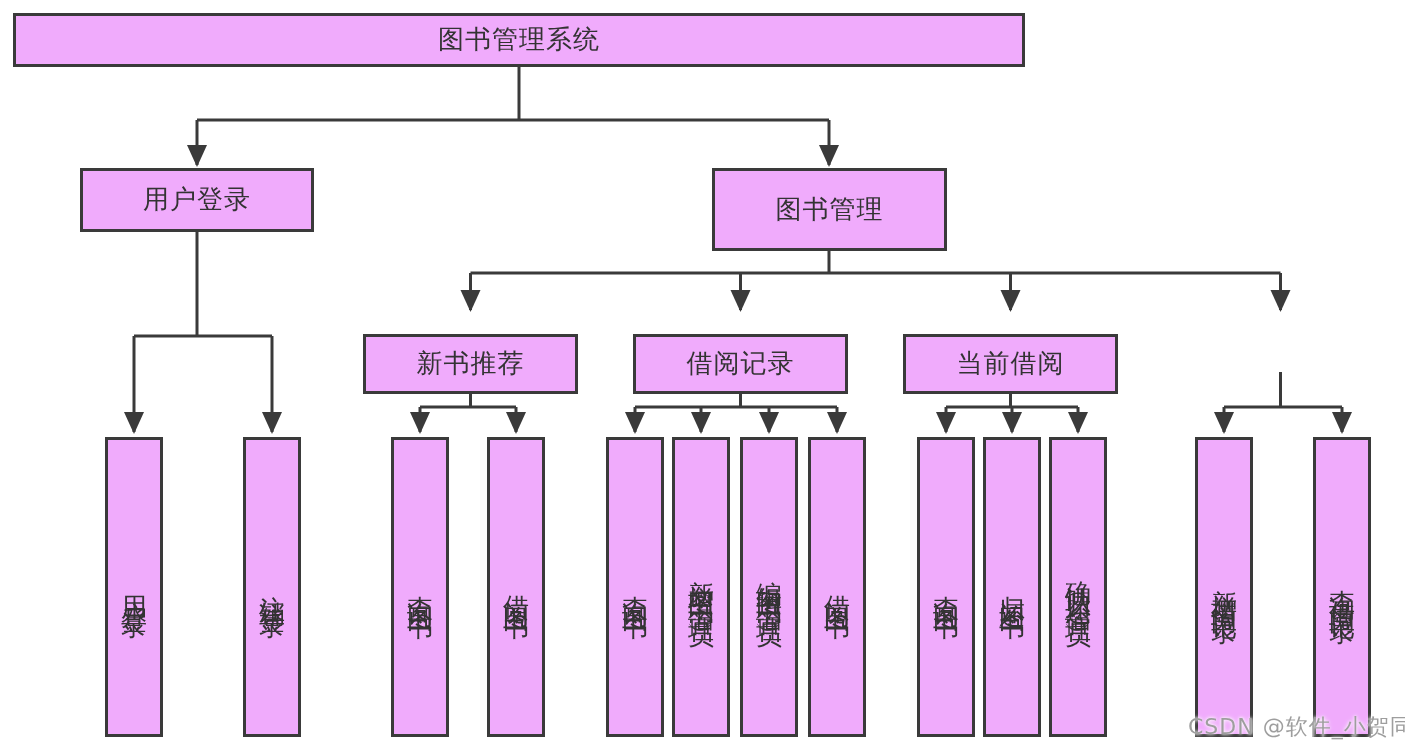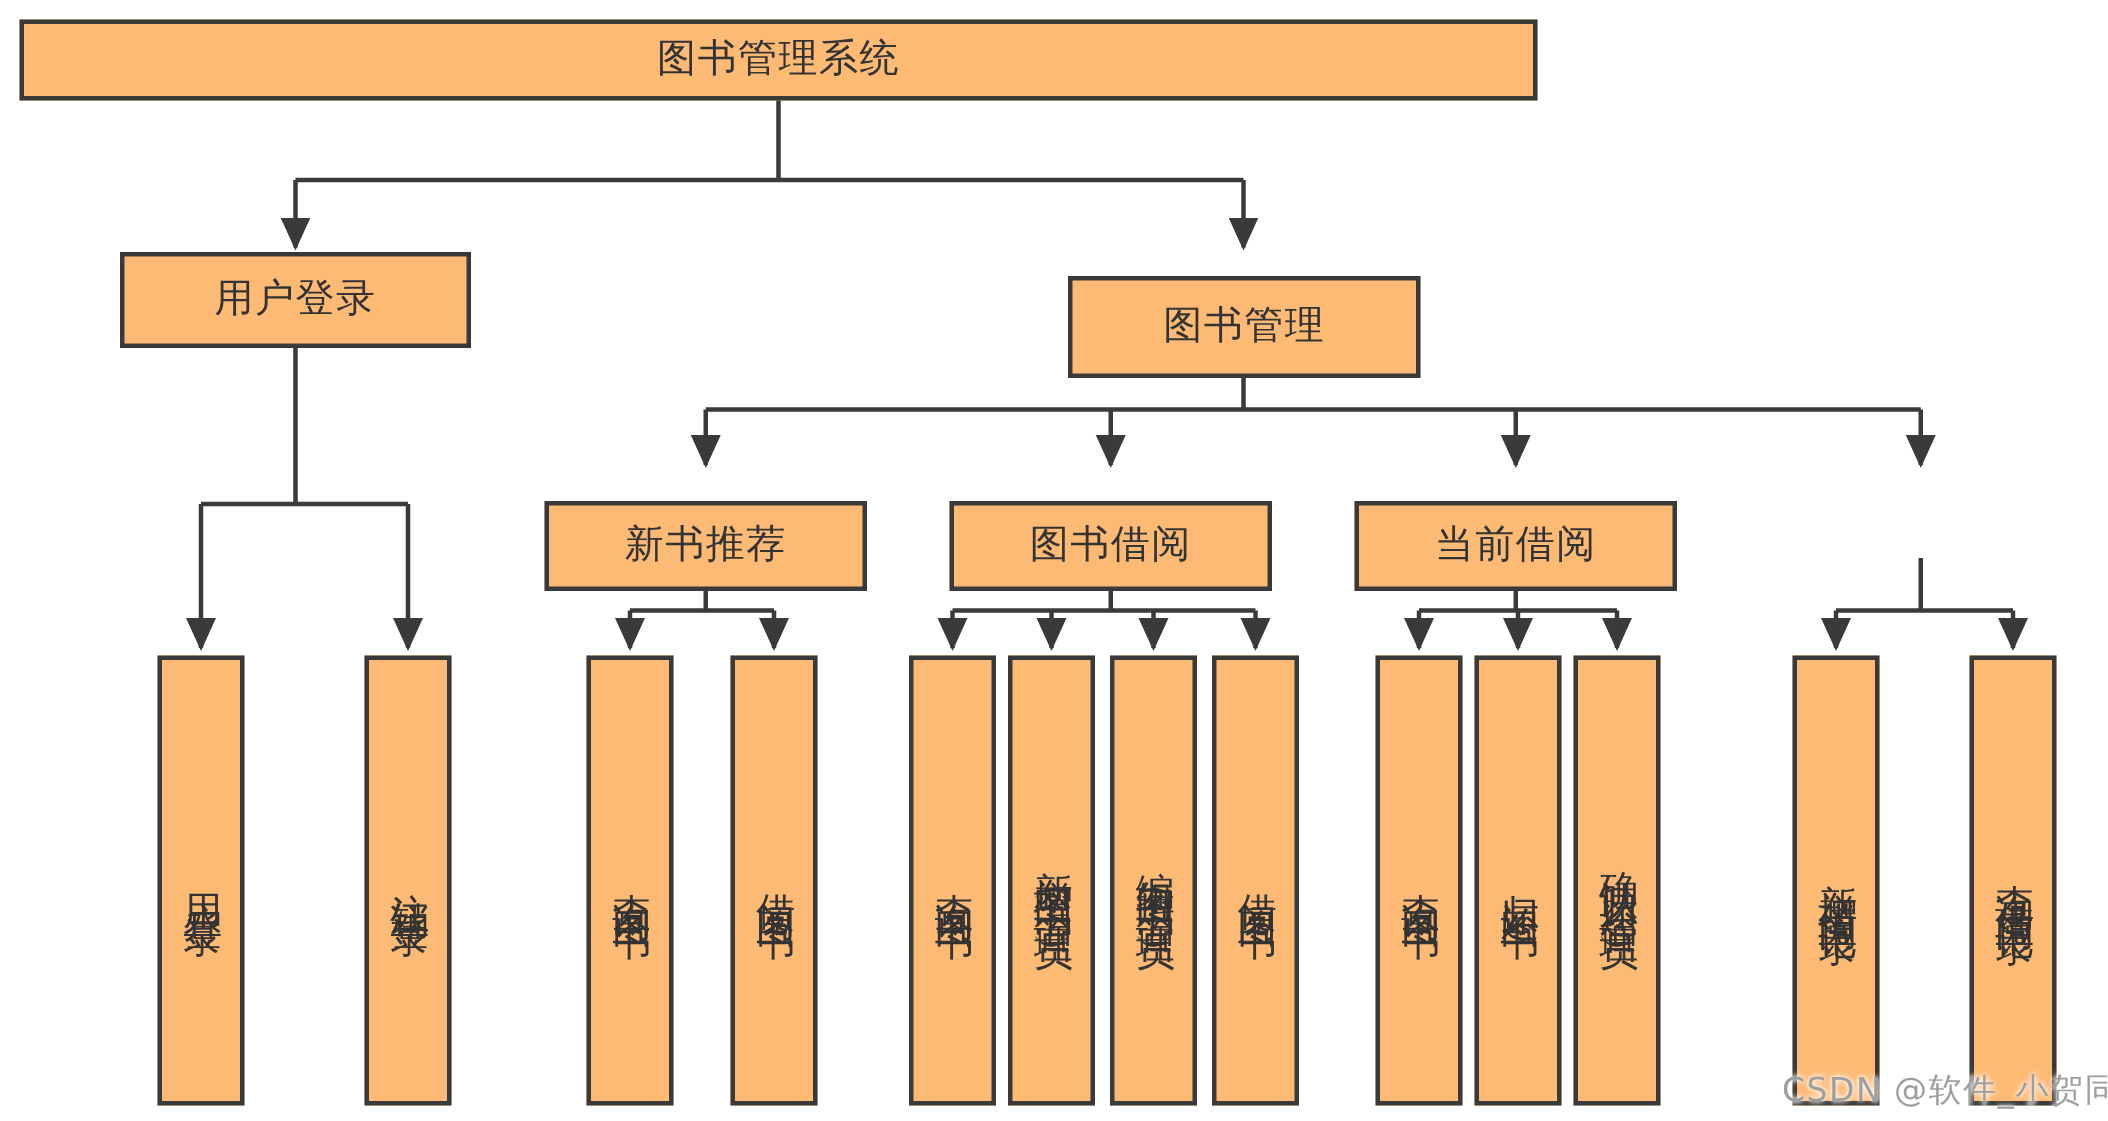--- a/index.html
+++ b/index.html
@@ -20,32 +20,32 @@
     position: absolute;
     left: 0;
     top: 0;
     width: 1405px;
     height: 747px;
   }
   .box {
     position: absolute;
     box-sizing: border-box;
     border: 3px solid #3a3a3a;
-    background: #fdba74;
+    background: #f0abfc;
     display: flex;
     align-items: center;
     justify-content: center;
     font-size: 26px;
     letter-spacing: 1px;
     line-height: 1.2;
     white-space: nowrap;
   }
   .box-root   { left: 13px;  top: 13px;  width: 1012px; height: 54px; }
   .box-l2a    { left: 80px;  top: 168px; width: 234px;  height: 64px; }
-  .box-l2b    { left: 712px; top: 184px; width: 235px;  height: 68px; text-align: center; }
+  .box-l2b    { left: 712px; top: 168px; width: 235px;  height: 83px; text-align: center; }
   .box-l3     { top: 314px;  width: 215px; height: 60px; margin-top: 20px; }
   .box-l3-1   { left: 363px; }
   .box-l3-2   { left: 633px; }
   .box-l3-3   { left: 903px; text-align: right; }
   .box-l3-4   { left: 1173px; }
   .vbox {
     top: 437px;
     width: 58px;
     height: 300px;
     writing-mode: vertical-rl;
@@ -117,21 +117,21 @@
     <path d="M1224 407 V432" fill="none" stroke="#3a3a3a" stroke-width="3" marker-end="url(#arw)"></path>
     <path d="M1342 407 V432" fill="none" stroke="#3a3a3a" stroke-width="3" marker-end="url(#arw)"></path>
   </svg>
 
   <div class="box box-root">图书管理系统</div>
 
   <div class="box box-l2a">用户登录</div>
   <div class="box box-l2b">图书管理</div>
 
   <div class="box box-l3 box-l3-1">新书推荐</div>
-  <div class="box box-l3 box-l3-2">图书借阅</div>
+  <div class="box box-l3 box-l3-2">借阅记录</div>
   <div class="box box-l3 box-l3-3">当前借阅</div>
 
   <div class="box vbox v1">用户登录</div>
   <div class="box vbox v2">注销登录</div>
 
   <div class="box vbox v3">查询图书</div>
   <div class="box vbox v4">借阅图书</div>
 
   <div class="box vbox v5">查询图书</div>
   <div class="box vbox v6">新增图书（管理员）</div>

